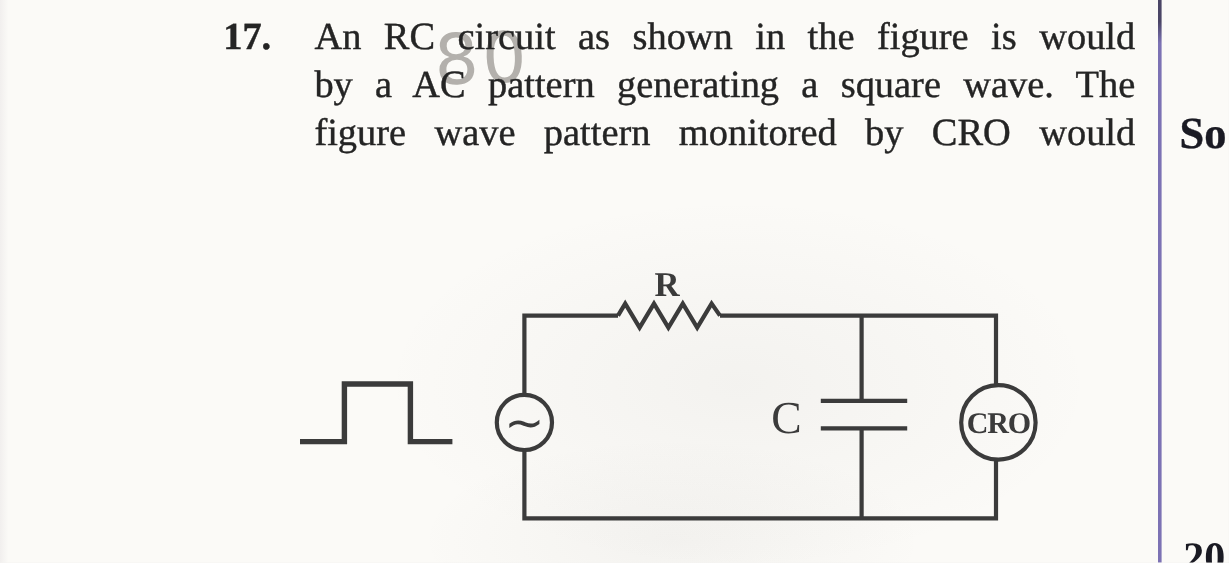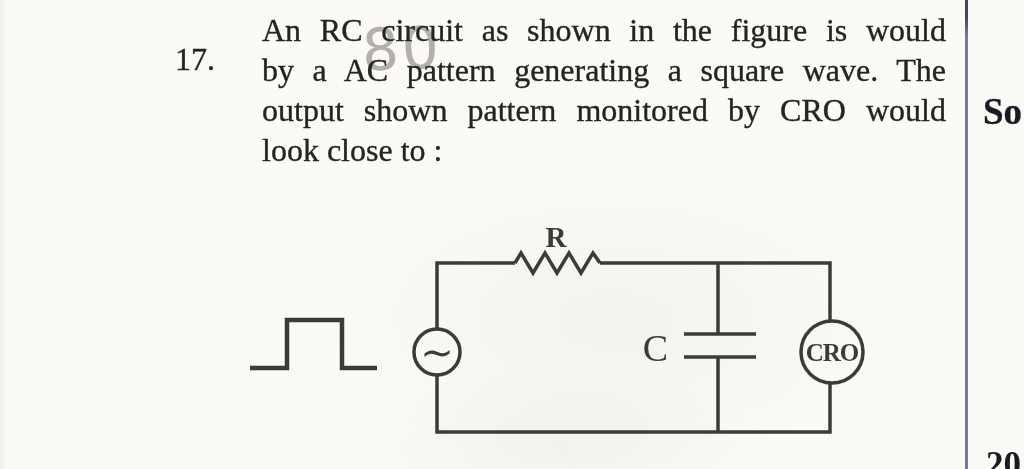--- a/index.html
+++ b/index.html
@@ -23,21 +23,21 @@
     transform:rotate(-2deg);
     letter-spacing:3px;
     opacity:.85;
   }
   .question{
     position:absolute;left:170px;top:10px;width:776px;
     color:var(--ink);
     font-size:32px;line-height:40px;
     -webkit-text-stroke:0.35px;
   }
-  .q-number{position:absolute;left:5px;top:0;font-weight:normal;margin-top:29px;}
+  .q-number{position:absolute;left:16px;top:0;font-weight:bold;}
   .q-text{margin-left:92px;}
   .q-line{text-align:justify;text-align-last:justify;}
   .q-line.last{text-align-last:left;}
   .circuit{position:absolute;left:0;top:0;}
   .circuit .wire{stroke:var(--circuit);stroke-width:3.5;fill:none;}
   .circuit .thick{stroke-width:4.5;}
   .circuit text{fill:var(--circuit);font-family:"Liberation Serif", serif;}
   .divider{
     position:absolute;left:965px;top:0;width:3px;height:469px;
     background:linear-gradient(var(--dividertop) 0px, var(--dividertop) 18px, var(--divider) 36px, var(--divider) 100%);
@@ -59,22 +59,21 @@
 
 <div class="page">
 
   <div class="watermark">80</div>
 
   <div class="question">
     <div class="q-number">17.</div>
     <div class="q-text">
       <div class="q-line">An RC circuit as shown in the figure is would</div>
       <div class="q-line">by a AC pattern generating a square wave. The</div>
-      <div class="q-line">output shown pattern monitored by CRO would</div>
-      <div class="q-line last">look close to :</div>
+      <div class="q-line">figure wave pattern monitored by CRO would</div>
     </div>
   </div>
 
   <svg class="circuit" width="1024" height="469" viewBox="0 0 1024 469">
 
     <polyline class="wire thick" points="250,368 287,368 287,320 342,320 342,368 377,368"></polyline>
 
     <path class="wire" d="M437,329 L437,263 L515,263
          M600,263 L830,263 L830,321
          M830,383 L830,432 L437,432 L437,375

